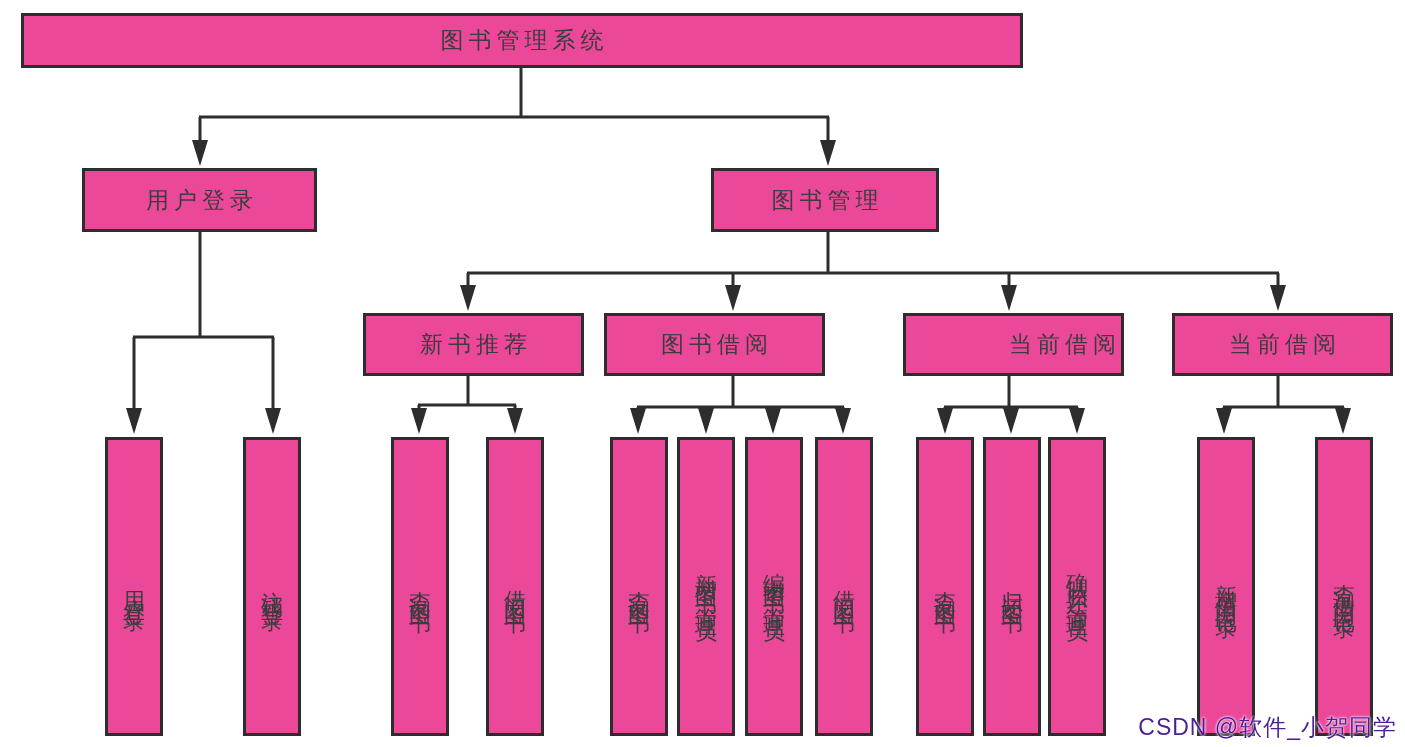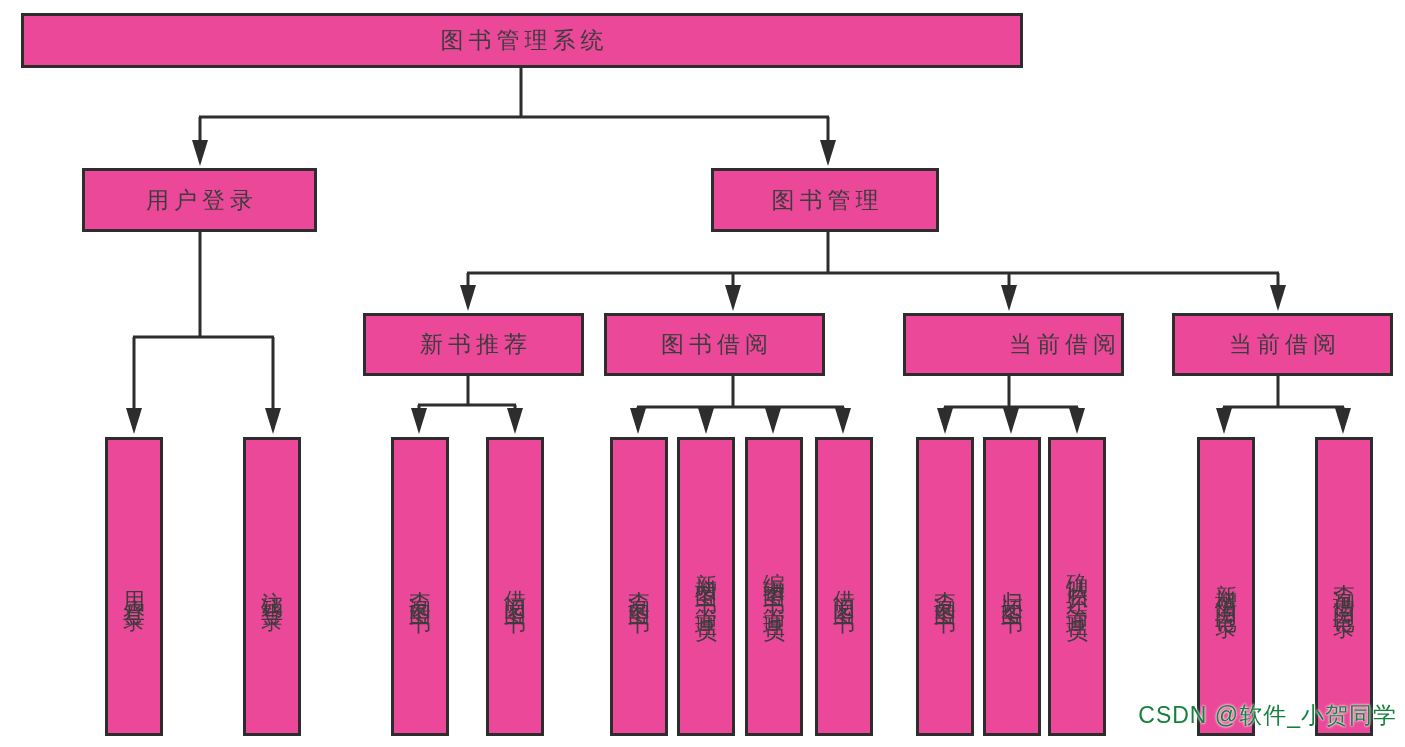--- a/index.html
+++ b/index.html
@@ -69,24 +69,24 @@
   .lf-7  { left: 745px; }
   .lf-8  { left: 815px; }
   .lf-9  { left: 916px; }
   .lf-10 { left: 983px; }
   .lf-11 { left: 1048px; }
   .lf-12 { left: 1197px; }
   .lf-13 { left: 1315px; }
   .watermark {
     position: absolute;
     right: 8px;
-    bottom: 16px;
+    bottom: 4px;
     font-size: 23px;
     letter-spacing: 1px;
-    color: #15803d;
+    color: #4c1d95;
     text-shadow: 0 0 2px #ffffff, 0 0 3px #ffffff;
     z-index: 5;
     white-space: nowrap;
     margin-left: 8px;
   }
 </style>
 </head>
 <body>
 
 <div class="stage">

